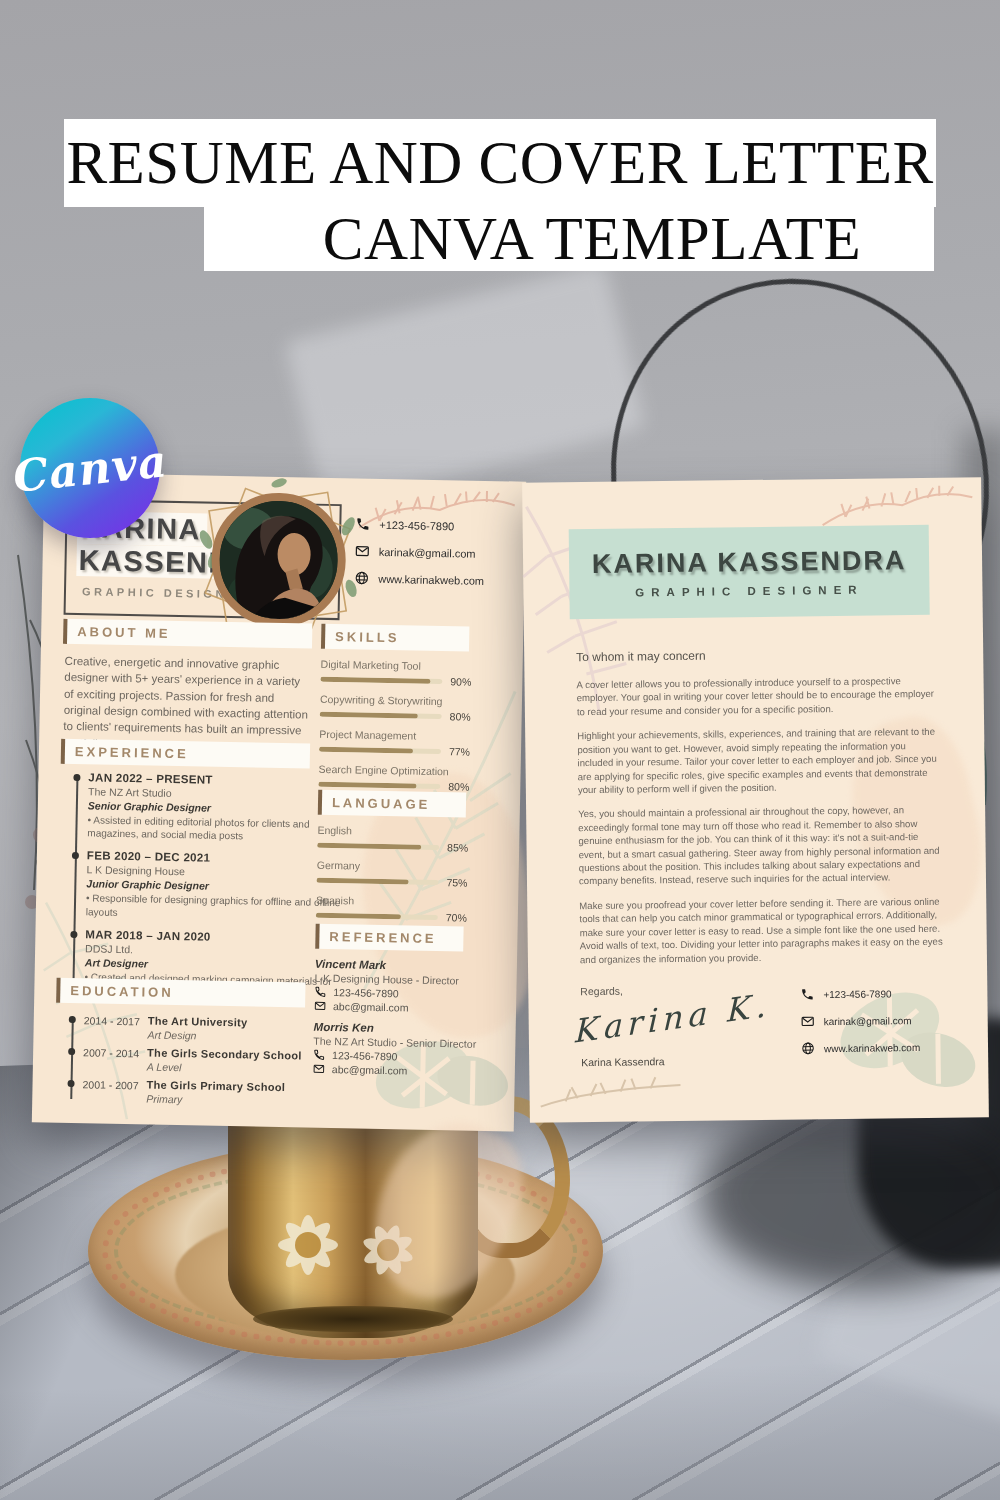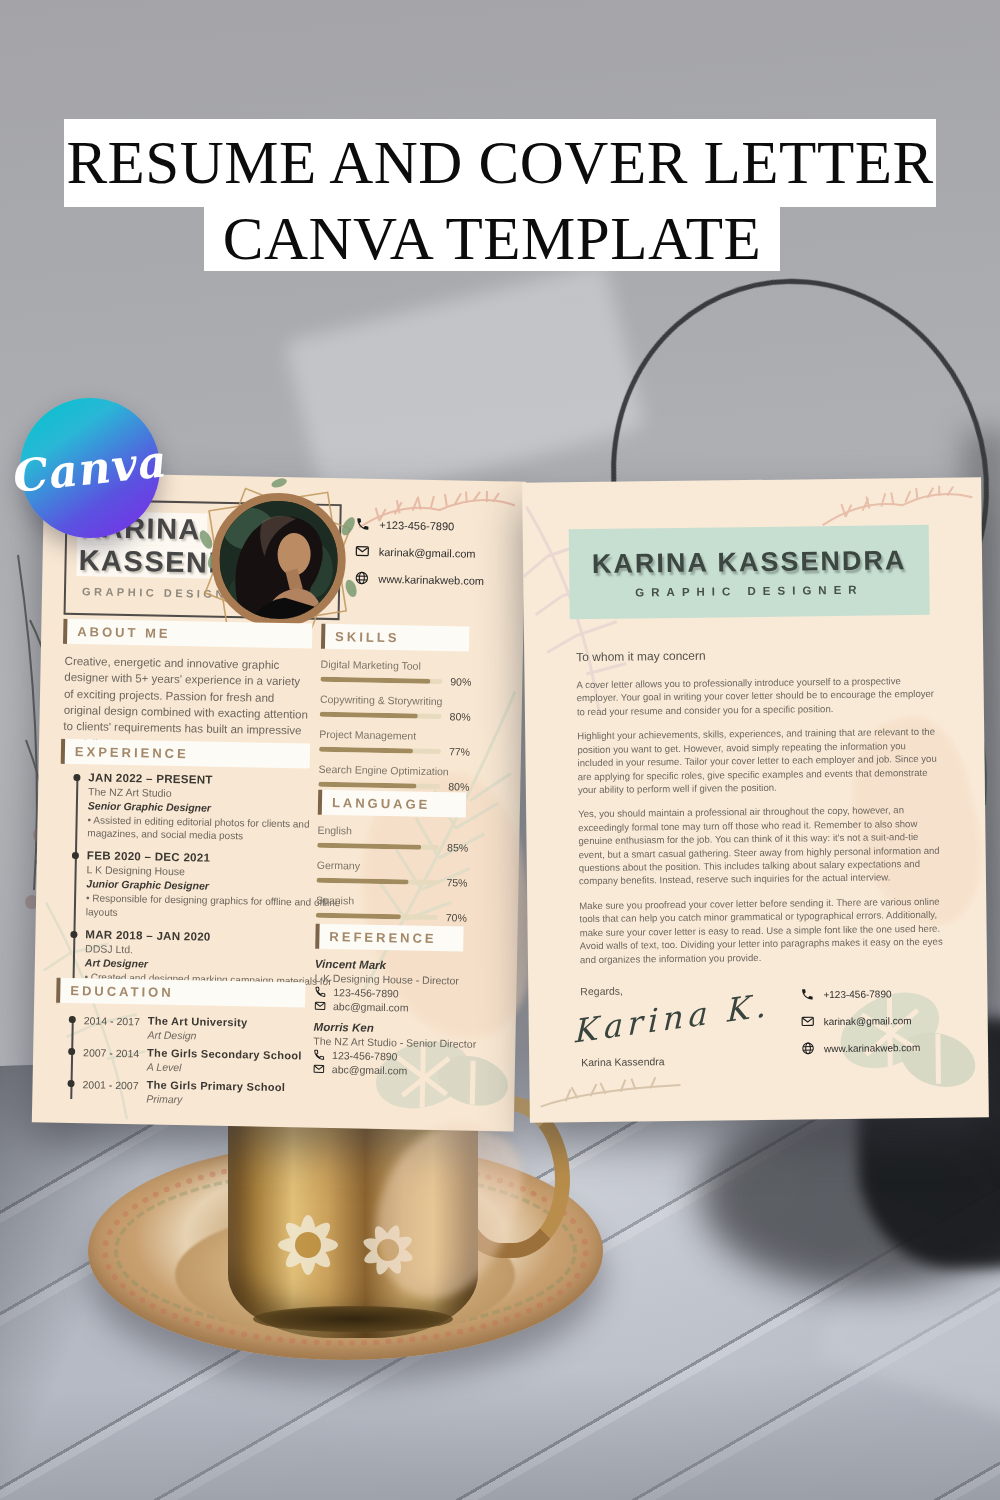--- a/index.html
+++ b/index.html
@@ -50,21 +50,21 @@
   .cup-handle{position:absolute;left:452px;top:1096px;width:88px;height:132px;z-index:3;
       border:15px solid #b98e4c;border-left-color:#8a5f2c;border-bottom-color:#9c703a;border-top-color:#e0b873;
       border-radius:48% 62% 58% 50%;}
   .daisies{position:absolute;left:238px;top:1150px;z-index:5;opacity:.9;}
 
   
   .banner{position:absolute;left:0;top:0;width:1000px;z-index:20;text-align:center;}
   .banner-line{position:absolute;background:#ffffff;display:flex;align-items:center;justify-content:center;
       font-family:"Liberation Serif",serif;color:#0c0c0c;}
   .banner-line1{left:64px;top:119px;width:872px;height:88px;font-size:61px;letter-spacing:.5px;}
-  .banner-line2{left:204px;top:207px;width:576px;height:64px;font-size:61px;letter-spacing:.5px;}
+  .banner-line2{left:204px;top:207px;width:684px;height:64px;font-size:61px;letter-spacing:.5px;padding-left:46px;}
 
   
   .canva-logo{position:absolute;left:20px;top:398px;width:140px;height:140px;border-radius:50%;z-index:40;
       background:linear-gradient(145deg,#00c4cc 0%,#29b7d6 30%,#5a52e0 68%,#7d2ae8 100%);
       display:flex;align-items:center;justify-content:center;
       box-shadow:0 10px 22px rgba(40,40,60,.35);}
   .canva-logo span{color:#fff;font-family:"DejaVu Serif",serif;font-style:italic;font-weight:700;
       font-size:44px;transform:rotate(-6deg);letter-spacing:1px;}
 
   

